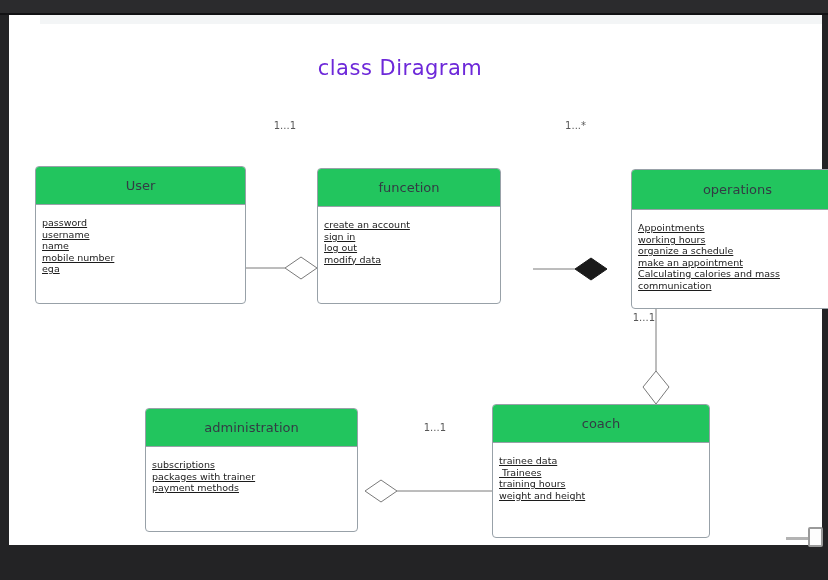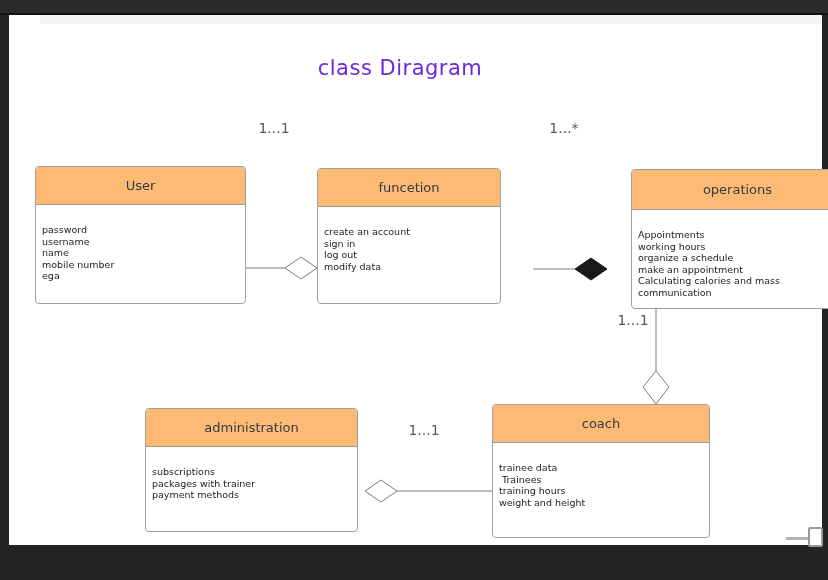--- a/index.html
+++ b/index.html
@@ -21,32 +21,32 @@
   }
   .diagram-title{
     position:absolute;left:0;top:41px;width:782px;text-align:center;
     font-size:21px;color:#6d28d9;letter-spacing:0.5px;
   }
   .uml-box{
     position:absolute;background:#ffffff;border:1px solid #98a1a8;
     border-radius:4px;box-sizing:border-box;
   }
   .uml-header{
-    background:#fdba74;border-bottom:1px solid #98a1a8;
+    background:#22c55e;border-bottom:1px solid #98a1a8;
     border-radius:3px 3px 0 0;height:37px;
     display:flex;align-items:center;justify-content:center;
     font-size:13px;color:#333b44;
   }
   .uml-attrs{
-    padding:19px 6px;font-size:9.5px;line-height:11.5px;color:#1c1c1c;
+    padding:12px 6px;font-size:9.5px;line-height:11.5px;color:#1c1c1c;text-decoration:underline;
   }
   .uml-attrs .attr{white-space:pre;}
   .mult-label{
-    position:absolute;width:44px;text-align:center;
-    font-size:14px;color:#585858;
+    position:absolute;width:44px;text-align:right;
+    font-size:10px;color:#585858;
   }
   .wires{position:absolute;left:0;top:0;width:813px;height:530px;}
   .corner-handle-line{
     position:absolute;left:777px;top:522px;width:24px;height:3px;background:#b3b3b3;
   }
   .corner-handle-square{
     position:absolute;left:799px;top:512px;width:15px;height:20px;
     background:#fdfdfd;border:2px solid #9a9a9a;border-radius:2px;box-sizing:border-box;
   }
 </style>

